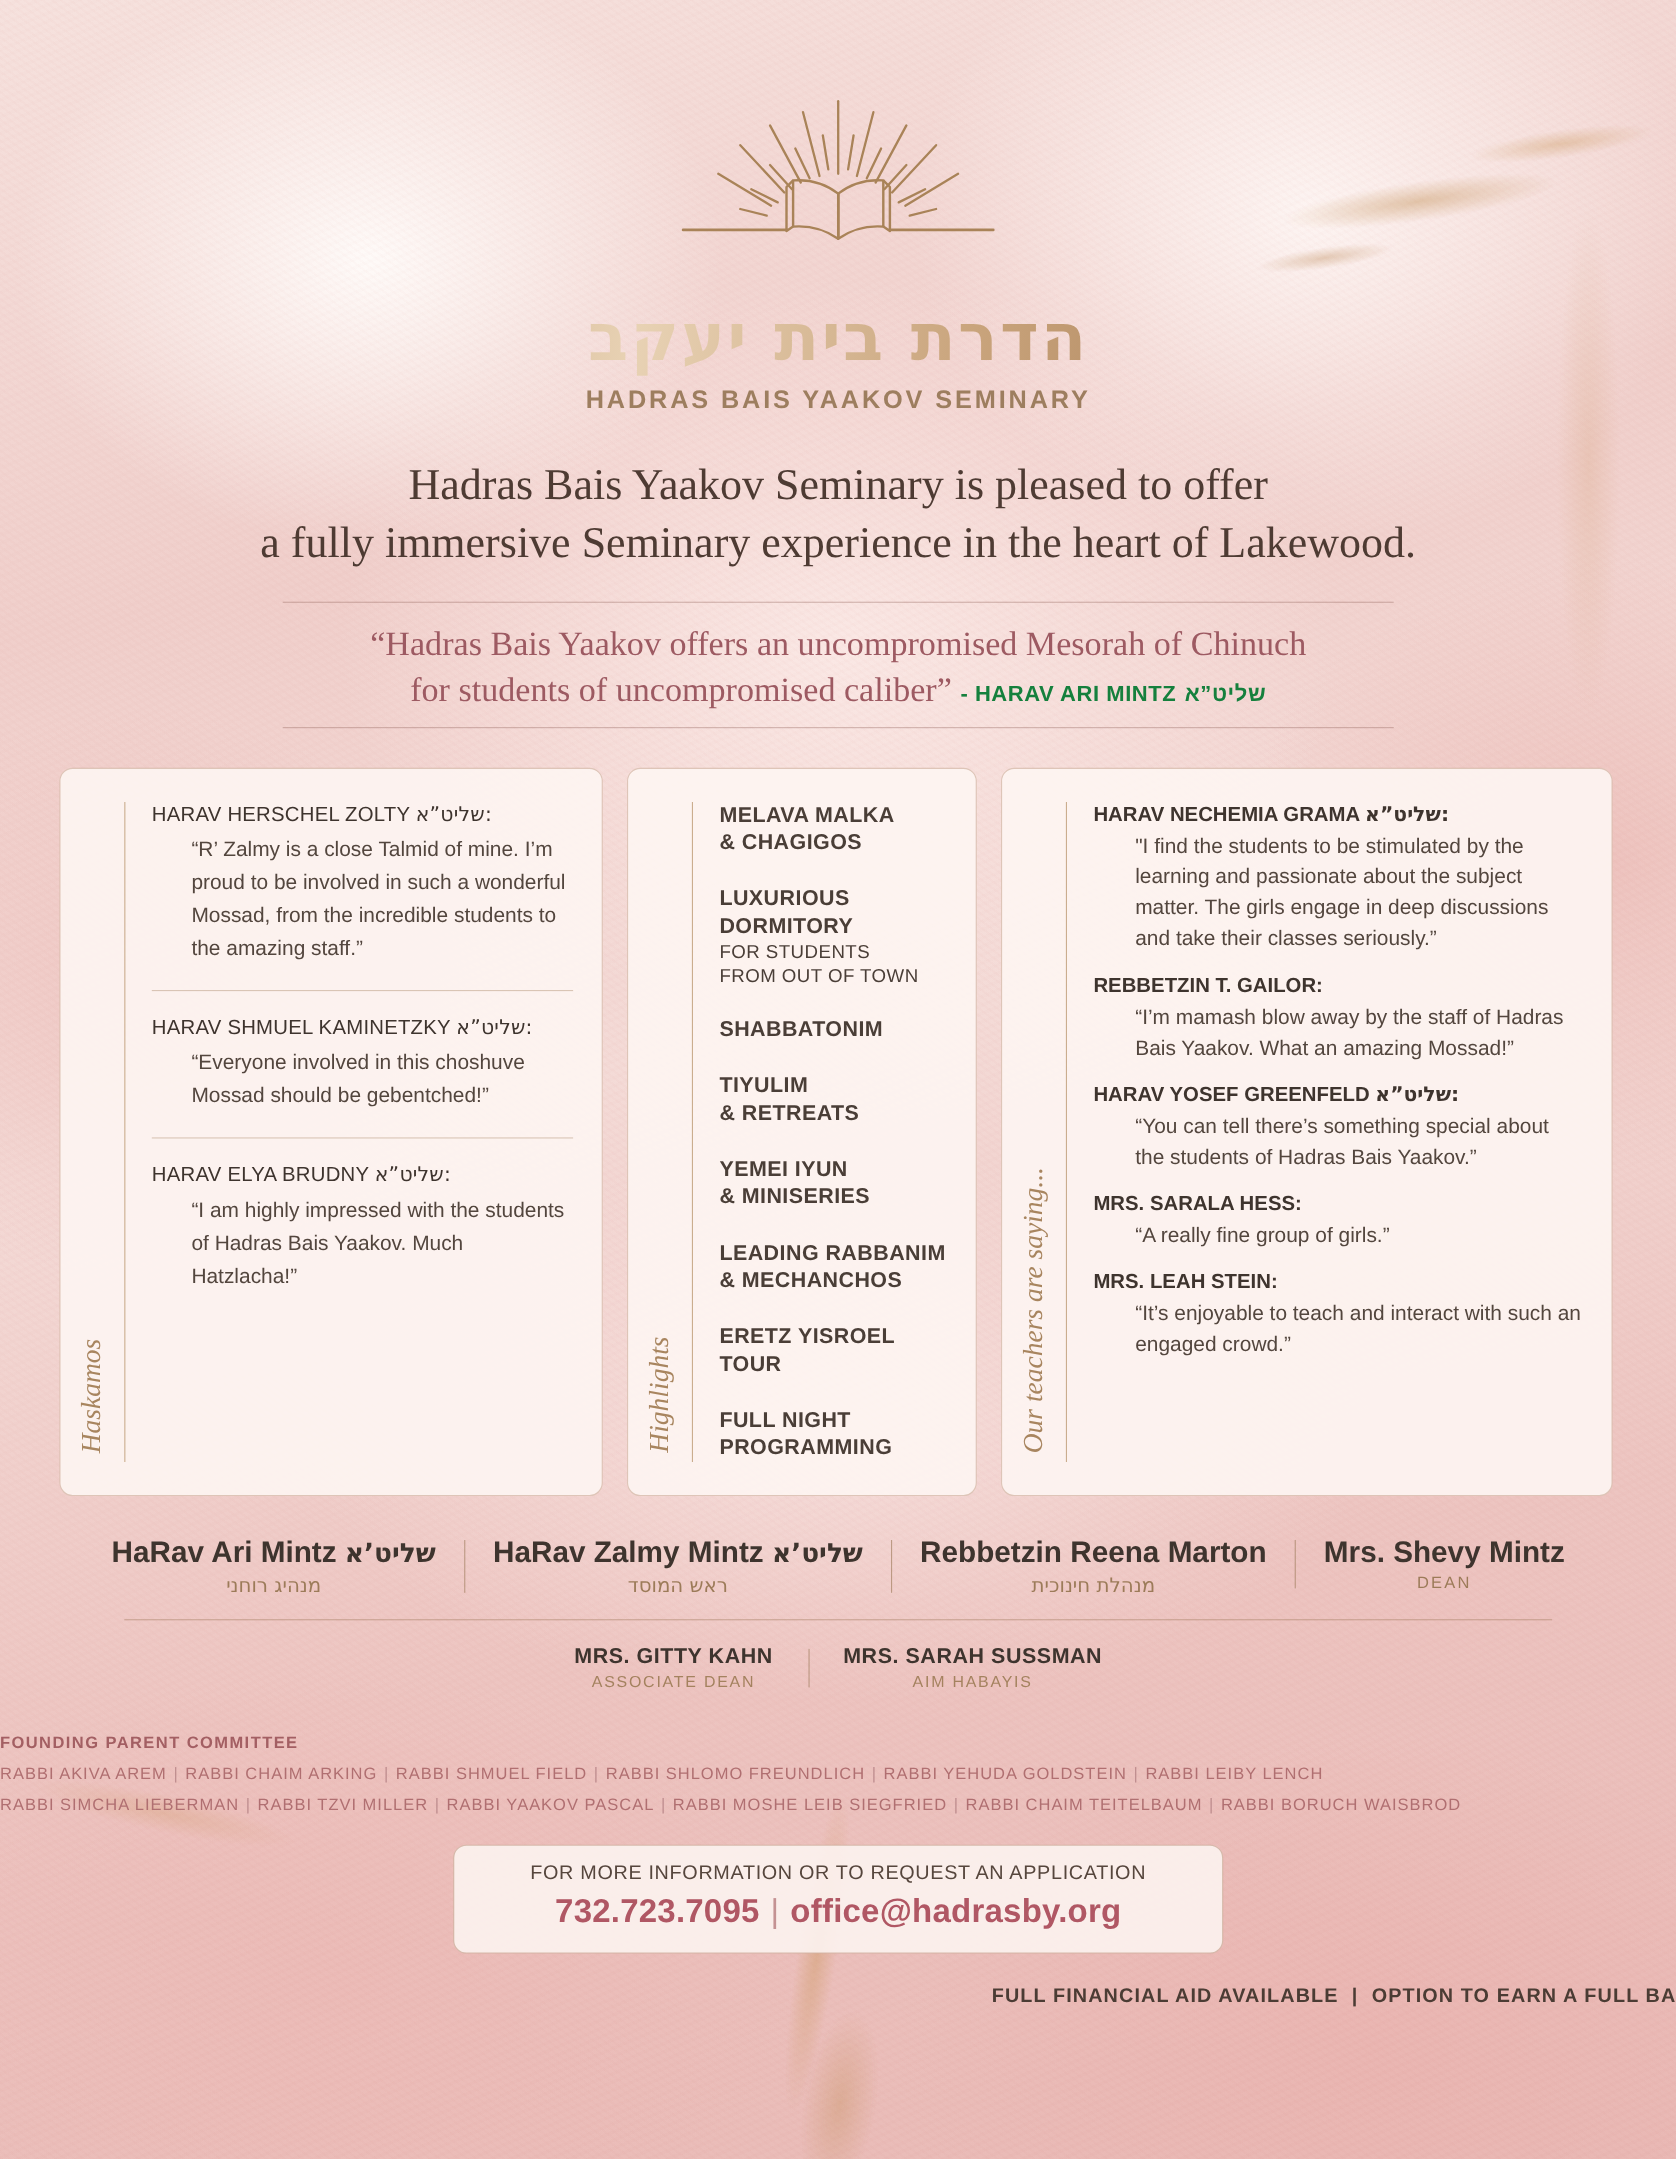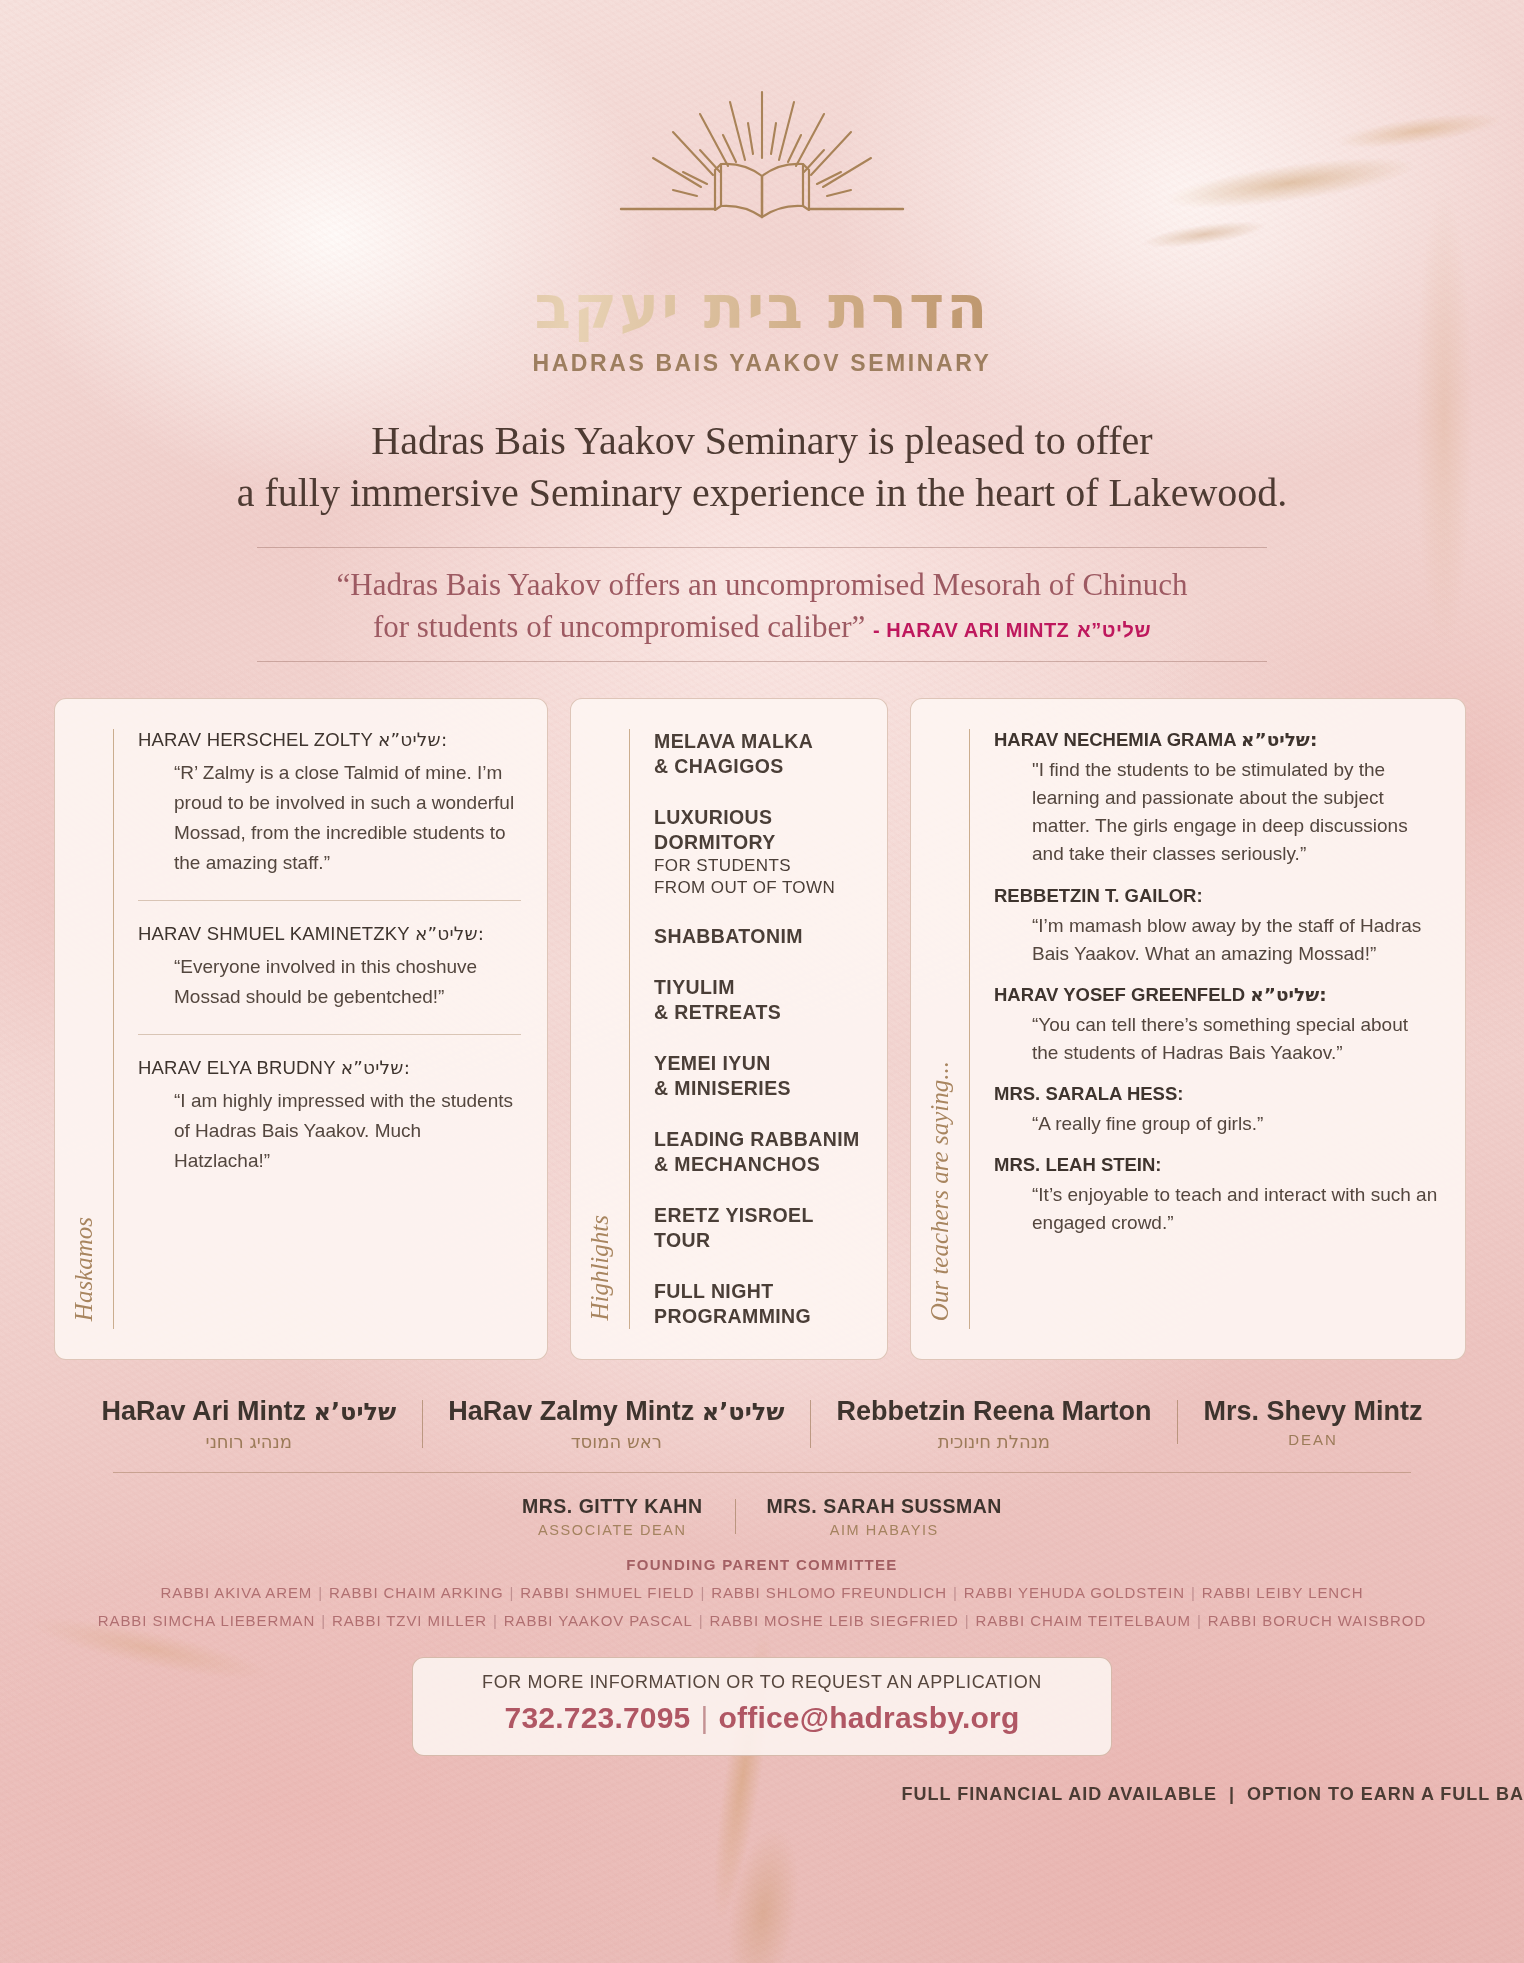--- a/index.html
+++ b/index.html
@@ -89,21 +89,21 @@
 
   
   .quote-block { width: 1010px; margin: 28px auto 0; text-align: center; }
   .quote-rule { height: 1px; background: rgba(150,104,96,.42); }
   .quote-text {
     font-family: "Liberation Serif", serif;
     font-size: 31px; line-height: 1.34; color: #9d5a62;
     padding: 16px 0 14px;
   }
   .quote-attr {
-    font-size: 20px; font-weight: 700; letter-spacing: .5px; color: #be185d;
+    font-size: 20px; font-weight: 700; letter-spacing: .5px; color: #15803d;
     font-family: "Liberation Sans", sans-serif;
   }
 
   
   .cards { display: flex; gap: 22px; padding: 36px 54px 0; align-items: stretch; }
   .card {
     background: rgba(253,244,241,.93);
     border: 1px solid rgba(196,160,138,.55);
     border-radius: 12px;
     position: relative;
@@ -180,21 +180,21 @@
 
   .thin-rule { width: 1298px; height: 1px; background: rgba(170,132,104,.55); margin: 20px auto 0; }
 
   .staff-row.second { margin-top: 22px; }
   .staff-row.second .staff-name { font-size: 19.5px; letter-spacing: .5px; }
   .staff-row.second .staff-title { font-size: 14.5px; letter-spacing: 1.6px; color: #a4825f;
     font-family: "Liberation Sans", sans-serif; direction: ltr; }
   .staff-row.second .staff-cell { padding: 0 32px; }
 
   
-  .fpc { text-align: center; margin-top: 18px; }
+  .fpc { margin-top: 38px; }
   .fpc-title { font-size: 15px; font-weight: 700; letter-spacing: 1.3px; color: #a35f63; }
   .fpc-line {
     font-size: 15px; letter-spacing: .9px; color: #b06f71; margin-top: 11px;
   }
   .fpc-line .sep { color: #c08f90; padding: 0 6px; }
 
   
   .contact-box {
     width: 700px; margin: 28px auto 0;
     background: rgba(252,243,240,.90);

